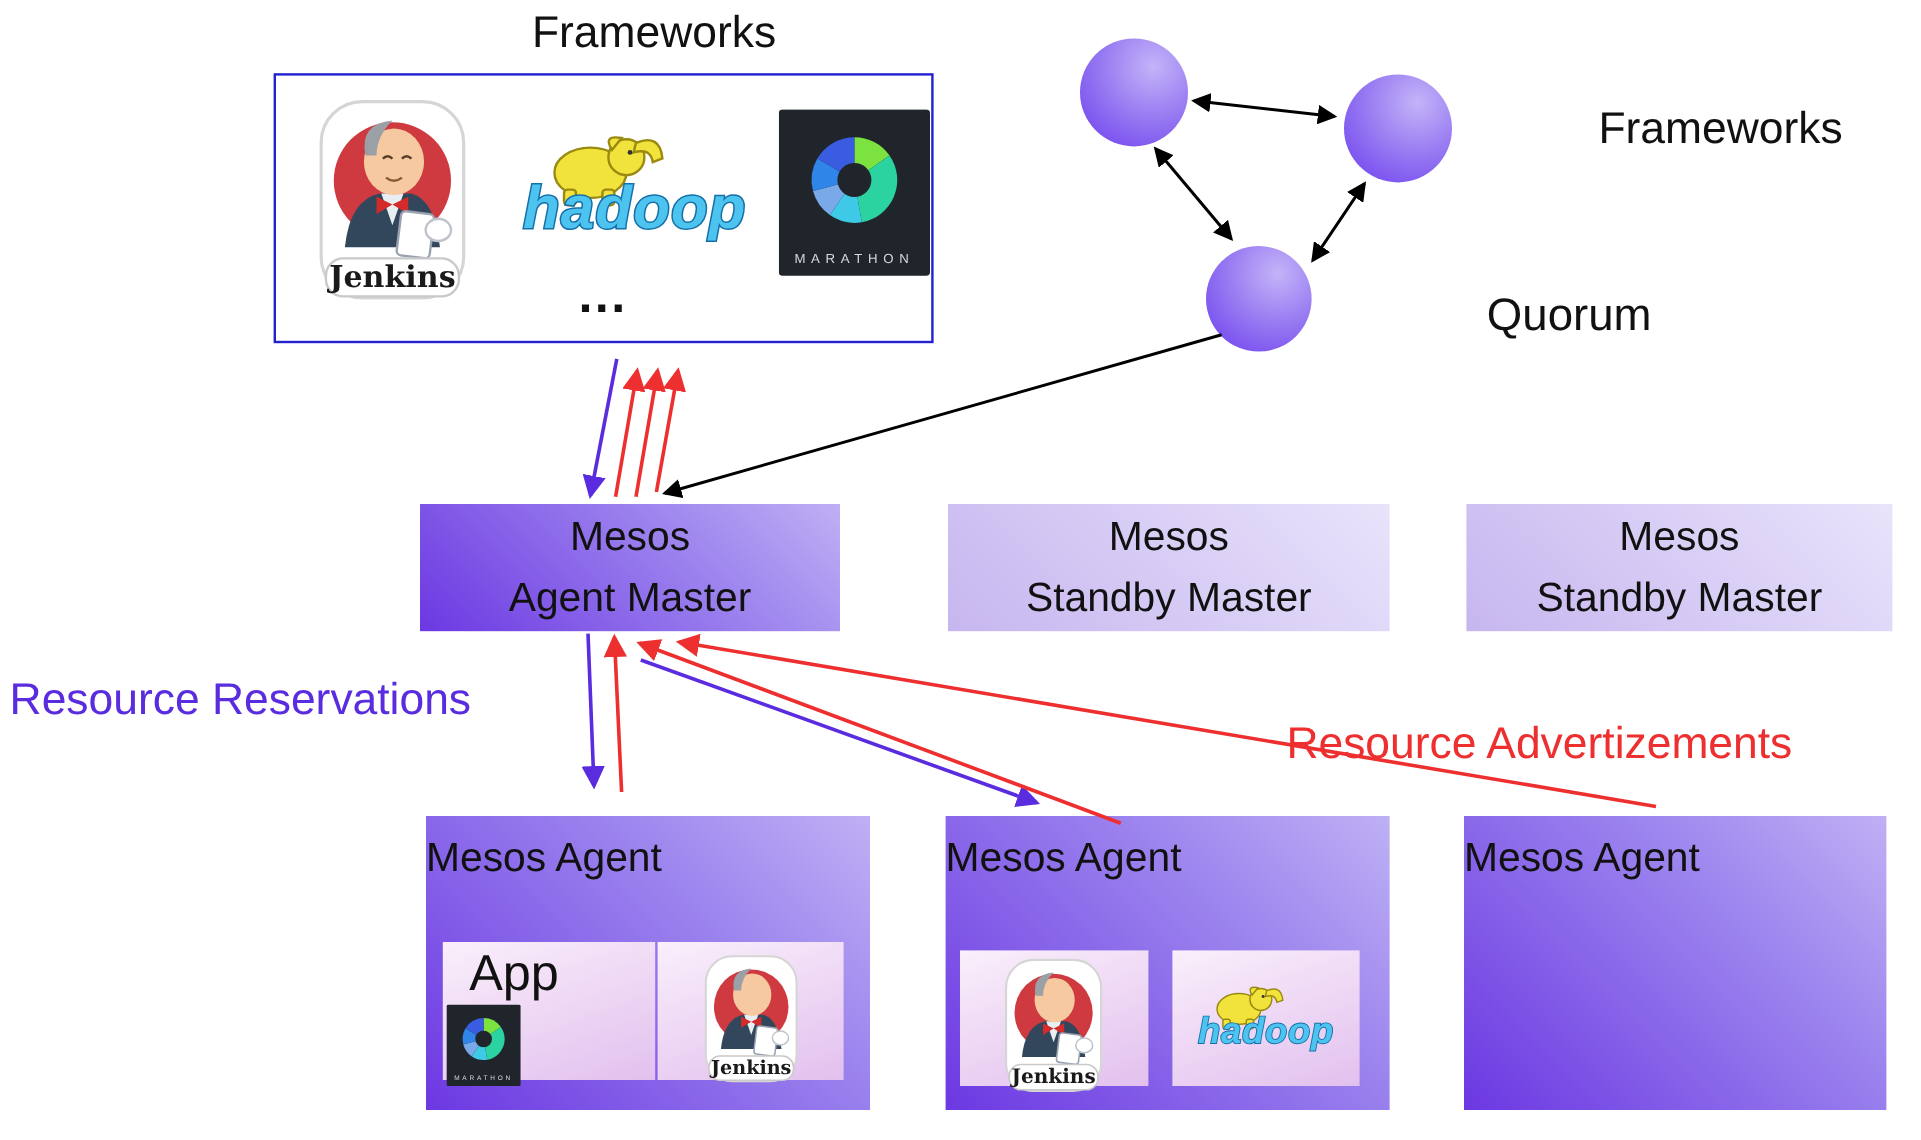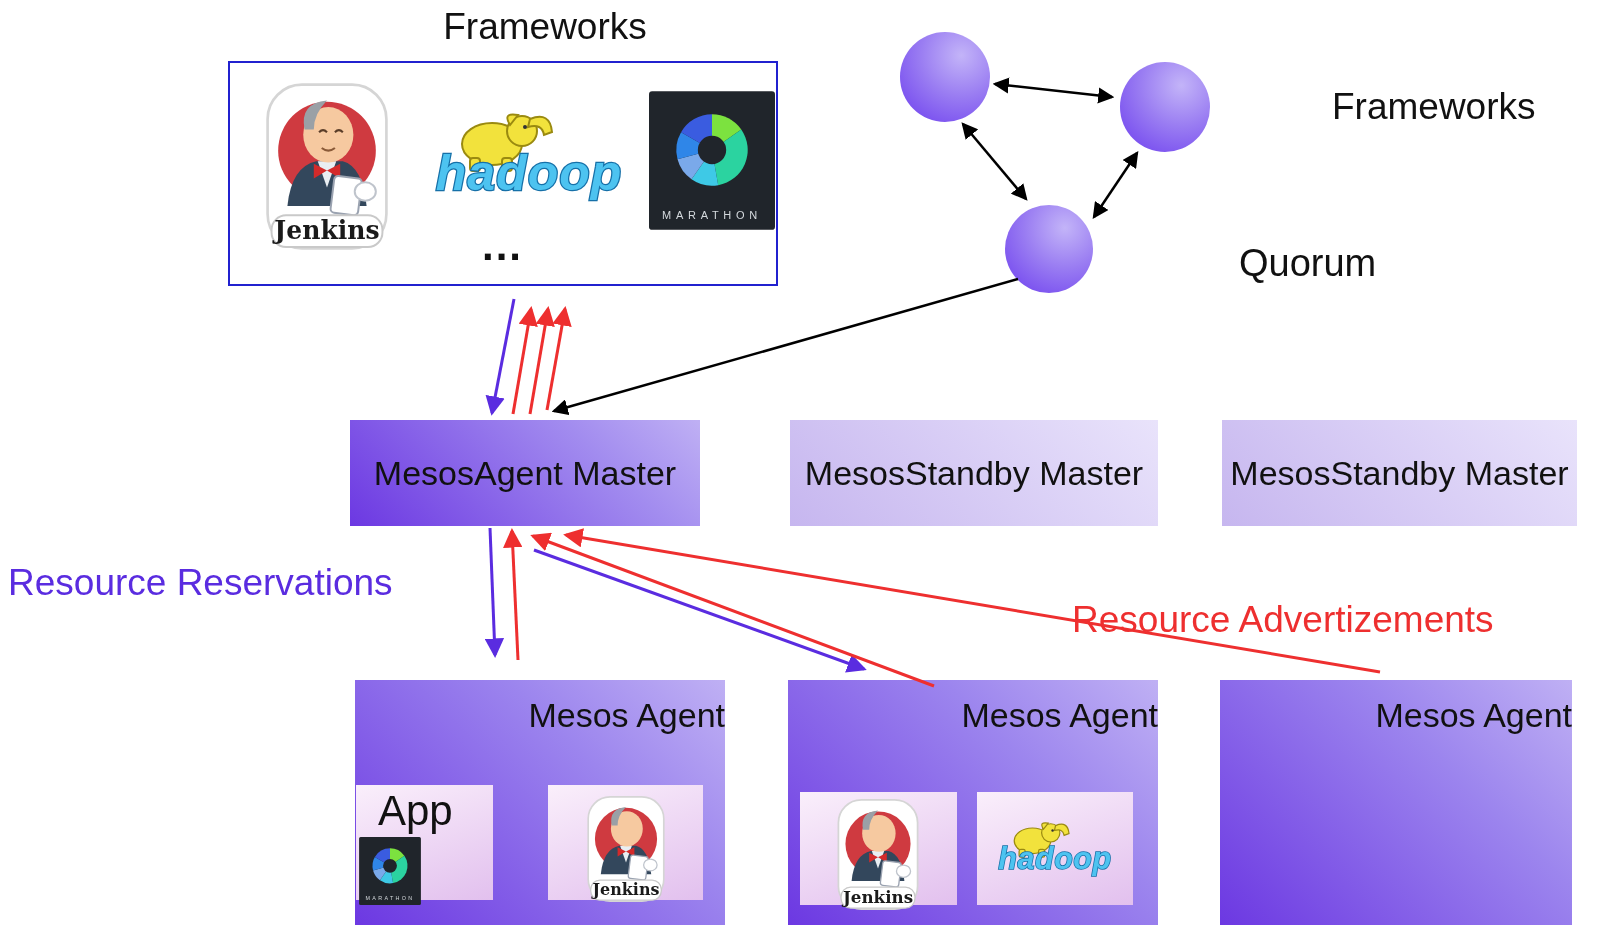--- a/index.html
+++ b/index.html
@@ -25,34 +25,34 @@
   .fw-ellipsis{left:252px;top:162px;font-size:42px;font-weight:bold;line-height:1;letter-spacing:2px;}
   
   .zk-node{
     border-radius:50%;z-index:3;
     background:radial-gradient(circle at 68% 26%, var(--node-purple-light,#c3b4f8) 0%, #9a7df2 45%, var(--node-purple-dark,#6b3cee) 100%);
   }
   .zk-label{left:1332px;top:86px;font-size:37px;}
   .quorum-label{left:1239px;top:218px;font-size:38px;margin-top:24px;}
   
   .master{
-    display:flex;flex-direction:row;align-items:center;justify-content:center;
+    display:flex;flex-direction:column;align-items:center;justify-content:center;
     text-align:center;font-size:34px;line-height:1.5;z-index:2;
   }
   .master.active{background:linear-gradient(45deg,var(--master-dark,#6c38e2) 0%, #a28cef 70%, var(--master-light,#bfb0f4) 100%);}
   .master.standby{background:linear-gradient(45deg,var(--standby-dark,#c6b6ef) 0%, var(--standby-light,#e9e3fb) 100%);}
   
   .lbl-reserv{left:8px;top:562px;font-size:37px;color:var(--reservation-arrow,#5a2ce0);z-index:4;}
   .lbl-advert{left:1072px;top:551px;font-size:37px;color:var(--advertizement-arrow,#ee2f2f);z-index:4;margin-top:48px;}
   
   .agent{
     background:linear-gradient(45deg,var(--master-dark,#6c38e2) 0%, #9c85ee 65%, var(--master-light,#bfb0f4) 100%);
     z-index:2;
   }
-  .agent-title{width:100%;text-align:right;margin-top:16px;font-size:34px;}
+  .agent-title{width:100%;text-align:left;margin-top:16px;font-size:34px;}
   .slot{
     position:absolute;
     background:linear-gradient(160deg,var(--slot-light,#faeffb) 0%, var(--slot-dark,#e2c0ee) 100%);
     overflow:visible;
   }
   .app-label{position:absolute;left:22px;top:2px;font-size:42px;}
   .logo{display:block;}
 </style>
 </head>
 <body>
@@ -162,21 +162,21 @@
     <div>Mesos</div>
     <div>Standby Master</div>
   </div>
 
   <div class="abs lbl-reserv">Resource Reservations</div>
   <div class="abs lbl-advert">Resource Advertizements</div>
 
   <div class="abs agent" style="left:355px;top:680px;width:370px;height:245px;">
     <div class="agent-title">Mesos Agent</div>
 
-    <div class="slot" style="left:1px;top:105px;width:137px;height:115px;">
+    <div class="slot" style="left:14px;top:105px;width:177px;height:115px;">
       <div class="app-label">App</div>
       <svg class="abs logo" style="left:3px;top:52px;" width="62" height="68" viewBox="0 0 120 132">
         <rect width="120" height="132" rx="3" fill="#20252b"></rect>
         <path d="M60,56 L60,22 A34,34 0 0 1 87.85,36.5 Z" fill="#7ce23f"></path>
         <path d="M60,56 L87.85,36.5 A34,34 0 0 1 65.9,89.5 Z" fill="#2bd3a0"></path>
         <path d="M60,56 L65.9,89.5 A34,34 0 0 1 40.5,83.85 Z" fill="#3ec9e6"></path>
         <path d="M60,56 L40.5,83.85 A34,34 0 0 1 27.16,64.8 Z" fill="#7aa9ea"></path>
         <path d="M60,56 L27.16,64.8 A34,34 0 0 1 30.56,39 Z" fill="#2f86e8"></path>
         <path d="M60,56 L30.56,39 A34,34 0 0 1 60,22 Z" fill="#3a5ce0"></path>
         <circle cx="60" cy="56" r="13.5" fill="#20252b"></circle>

